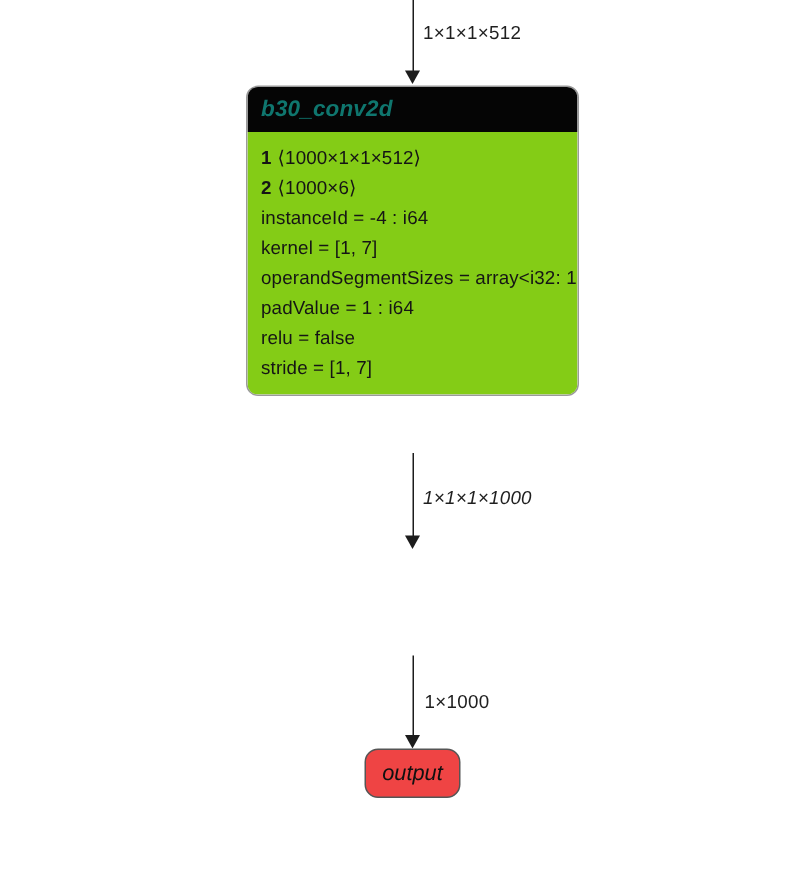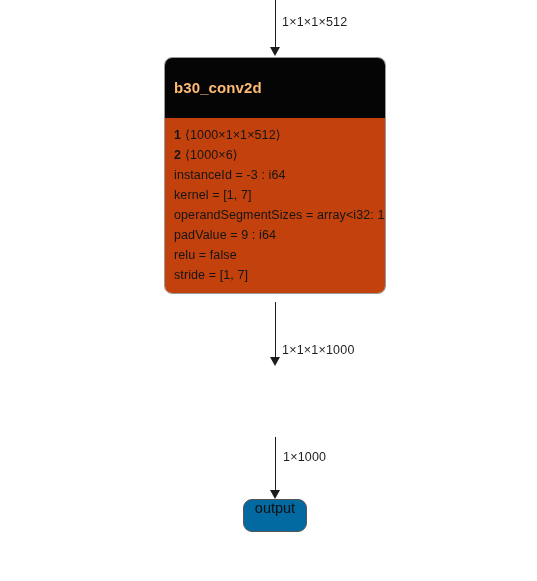--- a/index.html
+++ b/index.html
@@ -48,56 +48,59 @@
   .node {
     position: absolute;
     border-radius: 8px;
     background: #ffffff;
     box-sizing: border-box;
     overflow: hidden;
     border: 1px solid #9a9a9a;
   }
   .node-title {
     background: #050505;
-    color: #fdba74;
+    color: #0f766e;
     font-weight: bold;
     font-size: 15px;
     line-height: 30px;
     height: 30px;
-    padding: 15px 9px;
+    padding: 0 9px;
     white-space: nowrap;
     letter-spacing: 0.1px;
+    font-style: italic;
   }
   .node-body {
     padding: 7px 9px 8px 9px;
-    background: #c2410c;
+    background: #84cc16;
   }
   .attr-row {
     font-size: 12.5px;
     color: #151515;
     line-height: 20px;
     white-space: nowrap;
     letter-spacing: 0.1px;
   }
   .attr-row .idx {
     font-weight: bold;
     margin-right: 4px;
   }
 
   
   .pill {
     position: absolute;
-    background: #0369a1;
+    background: #ef4444;
     border: 1.5px solid #555555;
     border-radius: 9px;
     box-sizing: border-box;
     display: flex;
+    align-items: center;
     justify-content: center;
     font-size: 14.5px;
     color: #101010;
+    font-style: italic;
   }
 </style>
 </head>
 <body>
 
 <div id="canvas">
 
   <div class="edge-line" style="left:274.5px; top:0px; height:48px;"></div>
   <div class="edge-head" style="left:269.8px; top:47px;"></div>
   <div class="edge-label" style="left:282px; top:15px;">1×1×1×512</div>
@@ -106,47 +109,47 @@
     <div class="node-title">b30_conv2d</div>
     <div class="node-body">
 
       <div class="attr-row">
         <span class="idx">1</span><span>⟨1000×1×1×512⟩</span>
       </div>
       <div class="attr-row">
         <span class="idx">2</span><span>⟨1000×6⟩</span>
       </div>
       <div class="attr-row">
-        <span>instanceId = -3 : i64</span>
+        <span>instanceId = -4 : i64</span>
       </div>
       <div class="attr-row">
         <span>kernel = [1, 7]</span>
       </div>
       <div class="attr-row">
         <span>operandSegmentSizes = array&lt;i32: 1…</span>
       </div>
       <div class="attr-row">
-        <span>padValue = 9 : i64</span>
+        <span>padValue = 1 : i64</span>
       </div>
       <div class="attr-row">
         <span>relu = false</span>
       </div>
       <div class="attr-row">
         <span>stride = [1, 7]</span>
       </div>
 
     </div>
   </div>
 
   <div class="edge-line" style="left:274.5px; top:302px; height:56px;"></div>
   <div class="edge-head" style="left:269.8px; top:357px;"></div>
-  <div class="edge-label" style="left:282px; top:343px;">1×1×1×1000</div>
+  <div class="edge-label" style="left:282px; top:325px;font-style:italic;">1×1×1×1000</div>
 
 
   <div class="edge-line" style="left:274.5px; top:437px; height:54px;"></div>
   <div class="edge-head" style="left:269.8px; top:490px;"></div>
-  <div class="edge-label" style="left:283px; top:450px;">1×1000</div>
+  <div class="edge-label" style="left:283px; top:461px;">1×1000</div>
 
   <div class="pill" style="left:243px; top:499px; width:64px; height:33px;">
     <span>output</span>
   </div>
 
 </div>
 
 </body></html>

